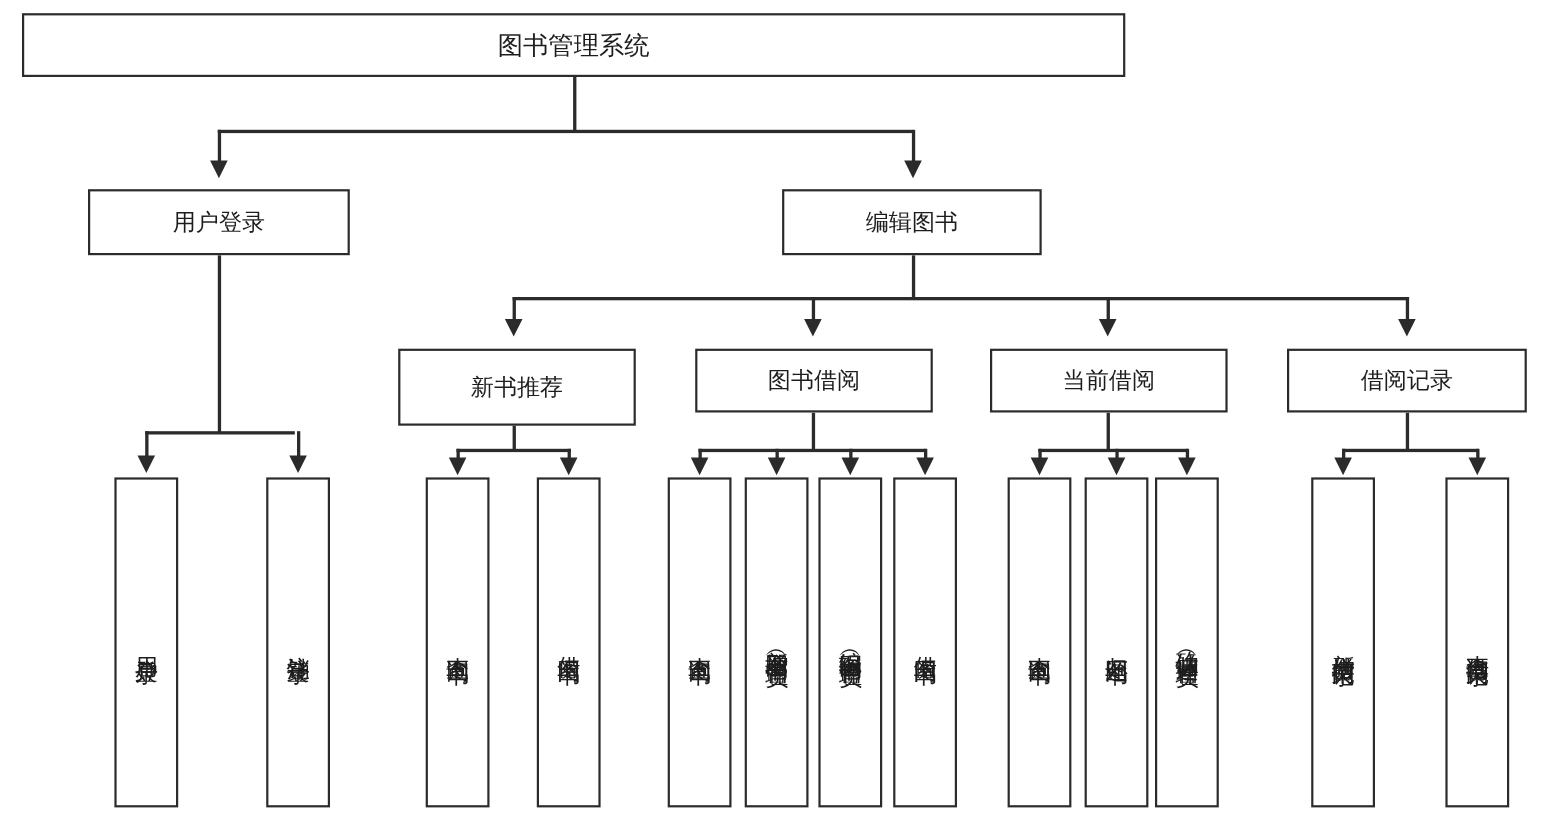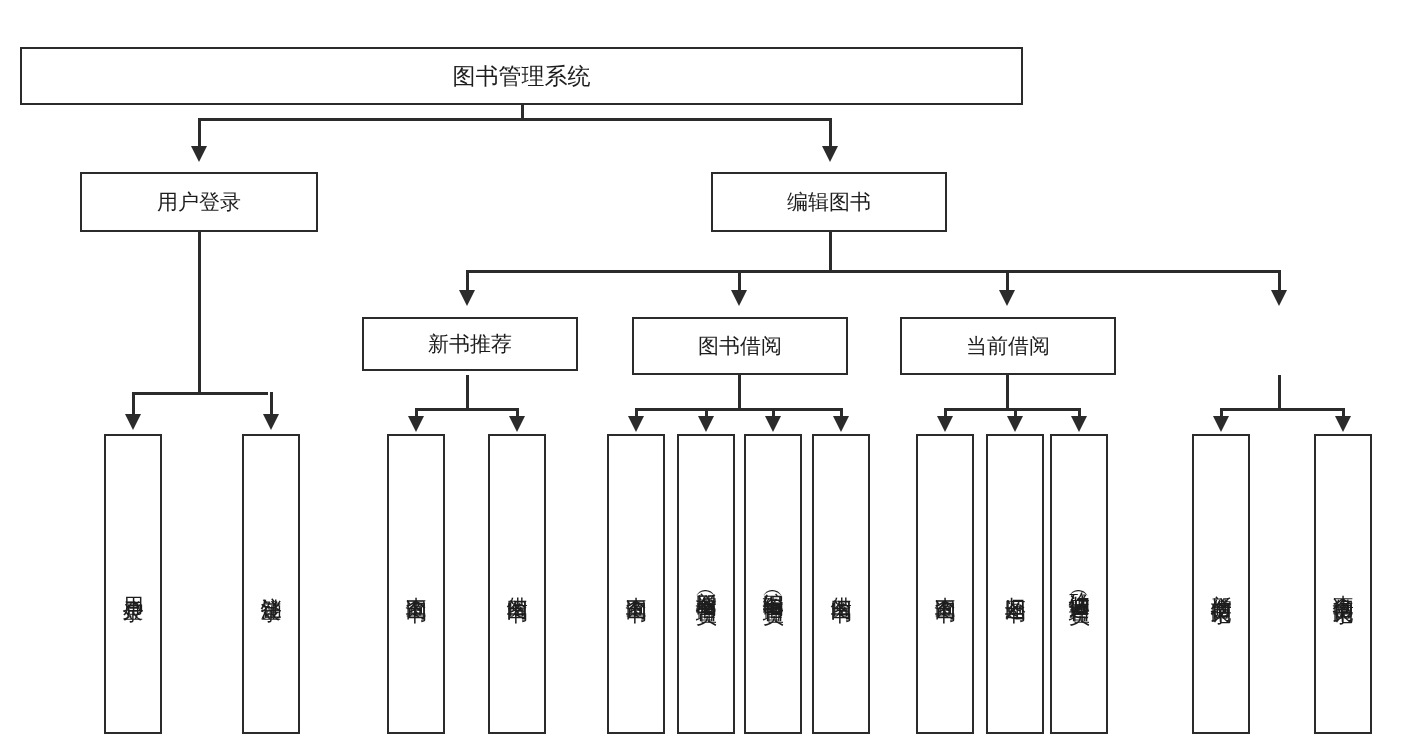--- a/index.html
+++ b/index.html
@@ -68,21 +68,21 @@
     letter-spacing: 0.5px;
     z-index: 6;
     white-space: nowrap;
   }
 </style>
 </head>
 <body>
 
 <div id="canvas">
 
-  <div class="node level0" style="left:20px; top:12px; width:1003px; height:58px;margin-top:35px;">
+  <div class="node level0" style="left:20px; top:12px; width:1003px; height:58px;">
     <span>图书管理系统</span>
   </div>
 
   <div class="vline" style="left:521px; top:70px; height:50px;"></div>
 
   <div class="hline" style="left:198px; top:118px; width:632px;"></div>
 
   <div class="vline" style="left:198px; top:118px; height:30px;"></div>
   <div class="arrow" style="left:191px; top:146px;"></div>
   <div class="vline" style="left:829px; top:118px; height:30px;"></div>
@@ -106,28 +106,31 @@
   <div class="hline" style="left:466px; top:270px; width:814px;"></div>
   <div class="vline" style="left:466px; top:270px; height:22px;"></div>
   <div class="arrow" style="left:459px; top:290px;"></div>
   <div class="vline" style="left:738px; top:270px; height:22px;"></div>
   <div class="arrow" style="left:731px; top:290px;"></div>
   <div class="vline" style="left:1006px; top:270px; height:22px;"></div>
   <div class="arrow" style="left:999px; top:290px;"></div>
   <div class="vline" style="left:1278px; top:270px; height:22px;"></div>
   <div class="arrow" style="left:1271px; top:290px;"></div>
 
-  <div class="node level2" style="left:362px; top:317px; width:216px; height:54px;">
+  <div class="node level2" style="left:362px; top:317px; width:216px; height:70px;">
     <span>新书推荐</span>
   </div>
   <div class="node level2" style="left:900px; top:317px; width:216px; height:58px;">
     <span>当前借阅</span>
   </div>
   <div class="node level2" style="left:632px; top:317px; width:216px; height:58px;">
     <span>图书借阅</span>
+  </div>
+  <div class="node level2" style="left:1170px; top:317px; width:218px; height:58px;">
+    <span>借阅记录</span>
   </div>
 
   <div class="vline" style="left:466px; top:375px; height:35px;"></div>
   <div class="hline" style="left:415px; top:408px; width:104px;"></div>
   <div class="vline" style="left:415px; top:408px; height:12px;"></div>
   <div class="arrow" style="left:408px; top:416px;"></div>
   <div class="vline" style="left:516px; top:408px; height:12px;"></div>
   <div class="arrow" style="left:509px; top:416px;"></div>
 
   <div class="vline" style="left:738px; top:375px; height:35px;"></div>

